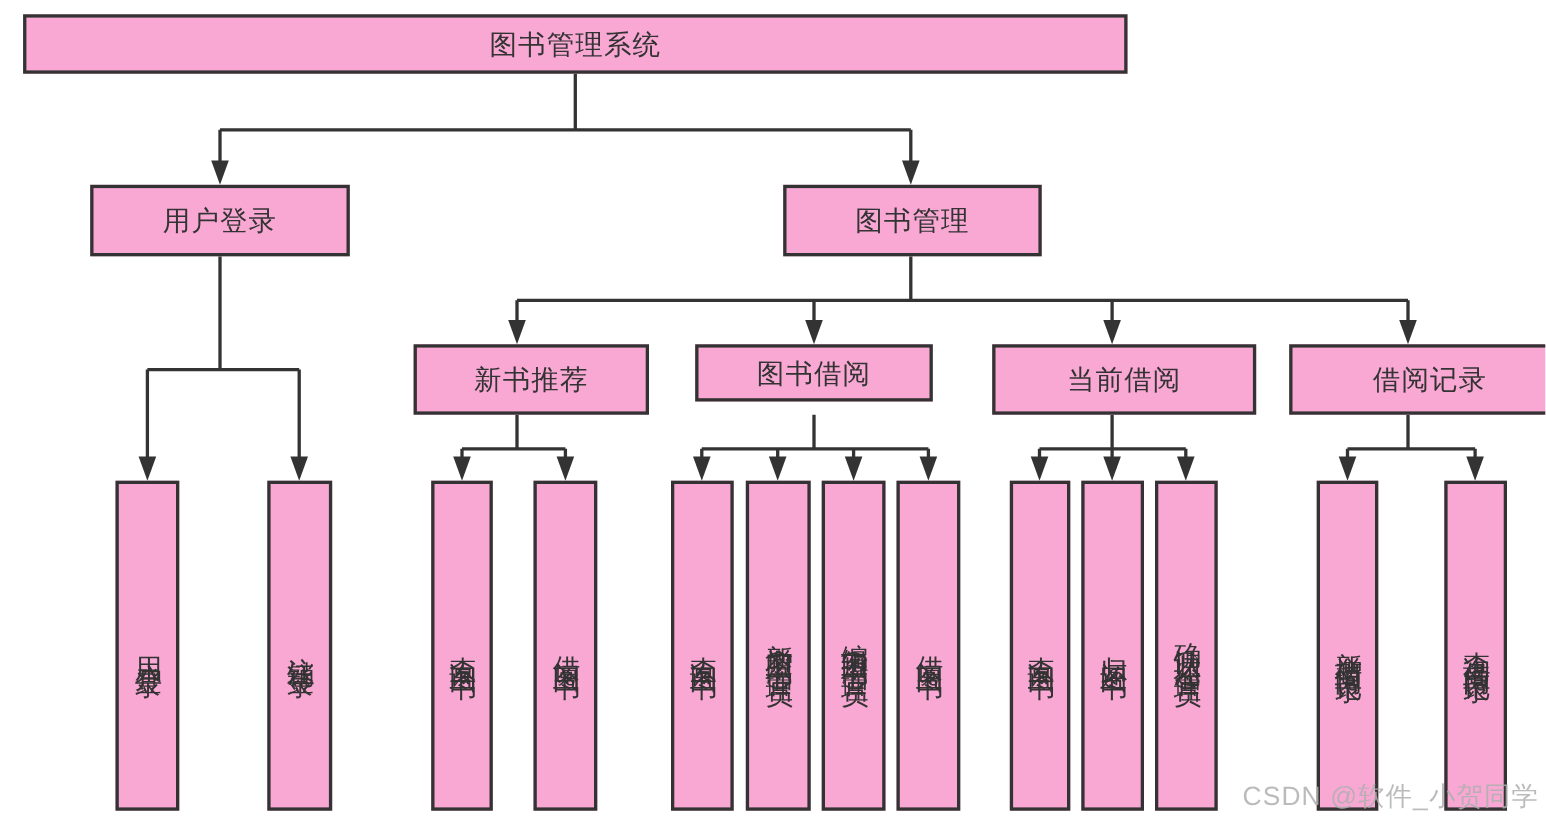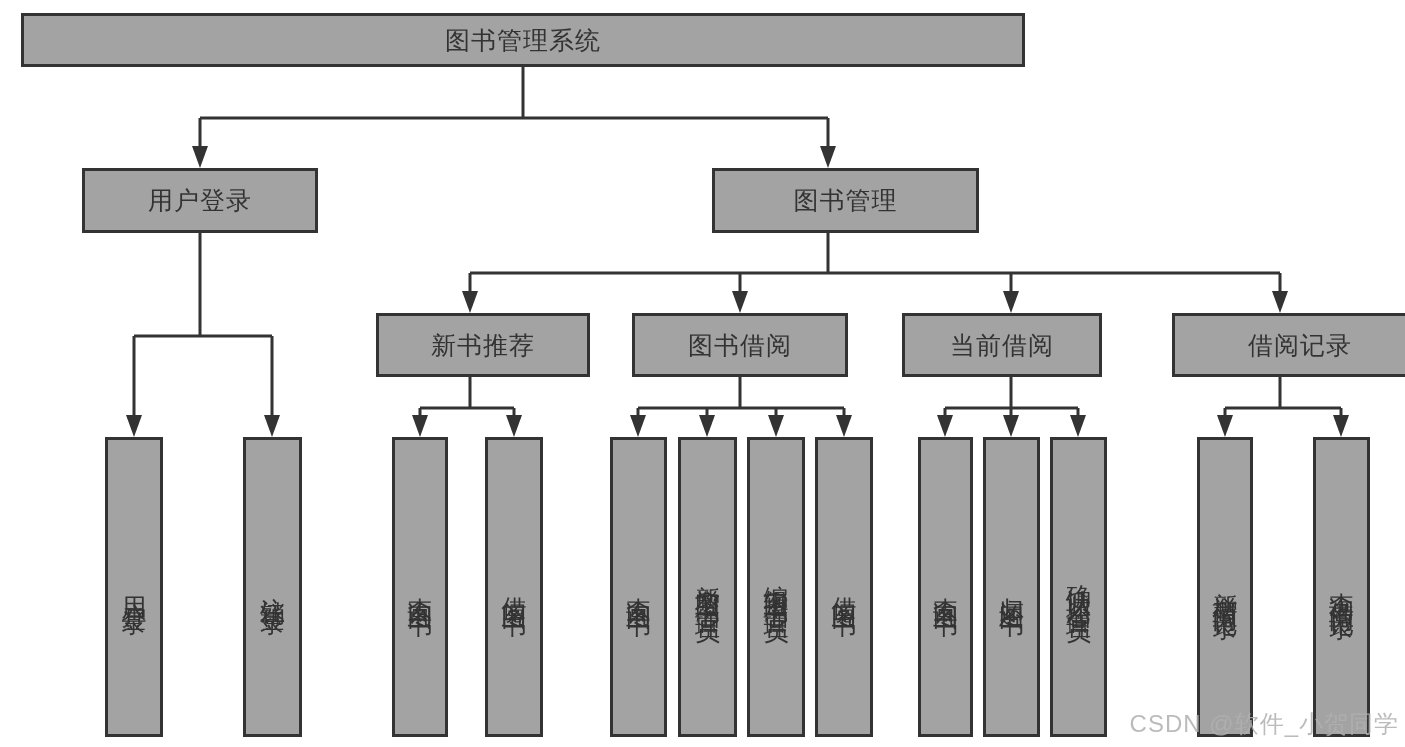--- a/index.html
+++ b/index.html
@@ -17,21 +17,21 @@
   }
   .wires {
     position: absolute;
     left: 0;
     top: 0;
     z-index: 1;
   }
   .node {
     position: absolute;
     box-sizing: border-box;
-    background: #a3a3a3;
+    background: #f9a8d4;
     border: 3px solid #333333;
     color: #333333;
     display: flex;
     align-items: center;
     justify-content: center;
     font-size: 25px;
     letter-spacing: 1px;
     z-index: 2;
     text-align: center;
     white-space: nowrap;
@@ -109,25 +109,25 @@
         <path d="M1280 377 V408 M1225 408 H1341 M1225 408 V419 M1341 408 V419" fill="none"></path>
         <polygon points="1217,415 1233,415 1225,437" stroke="none"></polygon>
         <polygon points="1333,415 1349,415 1341,437" stroke="none"></polygon>
       </g>
     </g>
   </svg>
 
   <div class="node" style="left:21px; top:13px; width:1004px; height:54px;">图书管理系统</div>
 
   <div class="node" style="left:82px; top:168px; width:236px; height:65px;">用户登录</div>
-  <div class="node" style="left:712px; top:168px; width:267px; height:65px;">图书管理</div>
+  <div class="node" style="left:712px; top:168px; width:235px; height:65px;">图书管理</div>
 
   <div class="node" style="left:376px; top:313px; width:214px; height:64px;">新书推荐</div>
-  <div class="node" style="left:632px; top:313px; width:216px; height:64px;">图书借阅</div>
-  <div class="node" style="left:902px; top:313px; width:200px; height:64px;">当前借阅</div>
+  <div class="node" style="left:632px; top:313px; width:216px; height:52px;">图书借阅</div>
+  <div class="node" style="left:902px; top:313px; width:240px; height:64px;">当前借阅</div>
   <div class="node" style="left:1172px; top:313px; width:256px; height:64px;">借阅记录</div>
 
   <div class="node vnode" style="left:105px; top:437px; width:58px; height:300px;">用户登录</div>
   <div class="node vnode" style="left:243px; top:437px; width:59px; height:300px;">注销登录</div>
 
   <div class="node vnode" style="left:392px; top:437px; width:56px; height:300px;">查询图书</div>
   <div class="node vnode" style="left:485px; top:437px; width:58px; height:300px;">借阅图书</div>
 
   <div class="node vnode" style="left:610px; top:437px; width:57px; height:300px;">查询图书</div>
   <div class="node vnode" style="left:678px; top:437px; width:59px; height:300px;">新增图书（管理员）</div>

